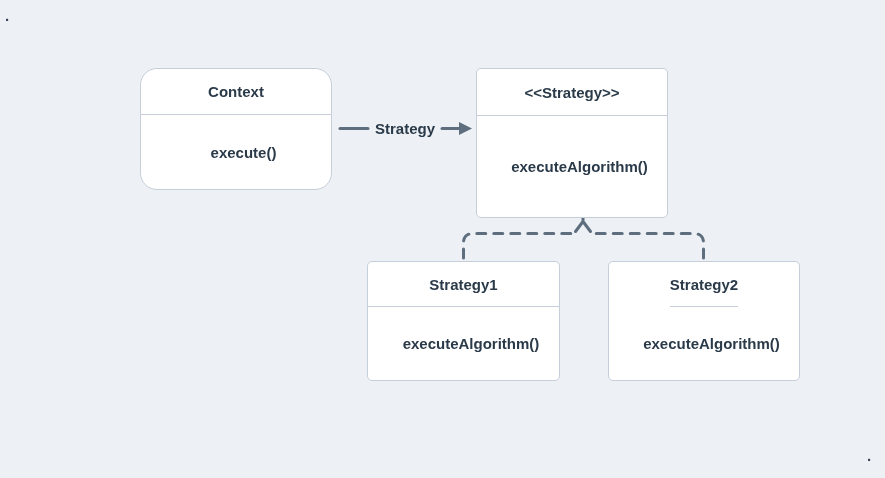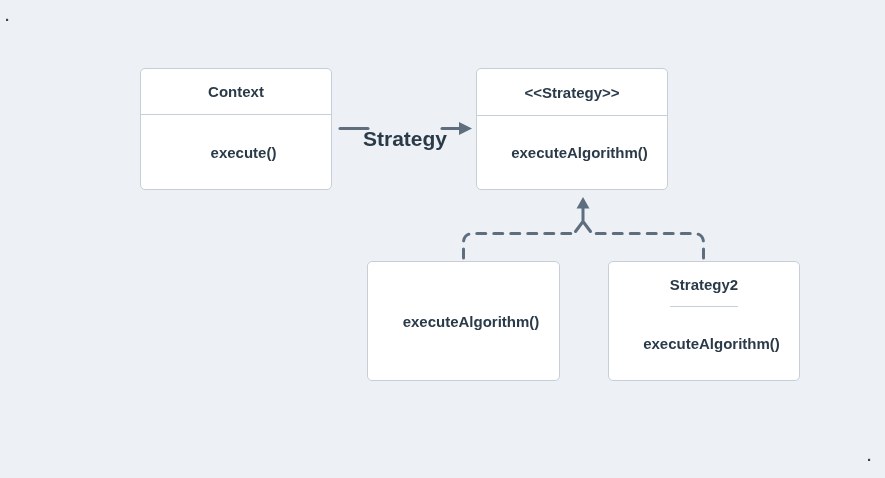--- a/index.html
+++ b/index.html
@@ -31,35 +31,35 @@
   }
   .class-header {
     border-bottom: 1.5px solid #c6cfd9;
     display: flex; align-items: center; justify-content: center;
     flex: 0 0 auto;
   }
   .class-body {
     flex: 1 1 auto;
     display: flex; align-items: center; justify-content: center; margin-left: 15px;
   }
-  #box-context   { left: 140px; top: 68px;  width: 192px; height: 122px; }
+  #box-context   { left: 140px; top: 68px;  width: 192px; height: 122px; border-radius: 17px; }
   #box-context .class-header { height: 46px; }
-  #box-strategy-interface { left: 476px; top: 68px; width: 192px; height: 122px; }
+  #box-strategy-interface { left: 476px; top: 68px; width: 192px; height: 150px; }
   #box-strategy-interface .class-header { height: 47px; }
   #box-strategy1 { left: 367px; top: 261px; width: 193px; height: 120px; }
   #box-strategy1 .class-header { height: 45px; }
   #box-strategy2 { left: 608px; top: 261px; width: 192px; height: 120px; align-items: center; }
   #box-strategy2 .class-header { height: 45px; }
 
   .edge-label {
     position: absolute;
-    left: 369px; top: 128px; width: 72px; height: 21px;
+    left: 369px; top: 118px; width: 72px; height: 21px;
     display: flex; align-items: center; justify-content: center;
     color: #2a3a49;
-    font-size: 21px;
+    font-size: 15px;
     font-weight: 600;
   }
   .corner-dot {
     position: absolute;
     color: #3a4553;
     font-size: 15px;
     font-weight: 700;
     line-height: 15px;
   }
   #dot-top-left { left: 5px; top: 8px; }
@@ -91,20 +91,21 @@
     <div class="class-header">Context</div>
     <div class="class-body">execute()</div>
   </div>
 
   <div class="class-box" id="box-strategy-interface">
     <div class="class-header">&lt;&lt;Strategy&gt;&gt;</div>
     <div class="class-body">executeAlgorithm()</div>
   </div>
 
   <div class="class-box" id="box-strategy1">
+    <div class="class-header">Strategy1</div>
     <div class="class-body">executeAlgorithm()</div>
   </div>
 
   <div class="class-box" id="box-strategy2">
     <div class="class-header">Strategy2</div>
     <div class="class-body">executeAlgorithm()</div>
   </div>
 
   <div class="edge-label">Strategy</div>
 

